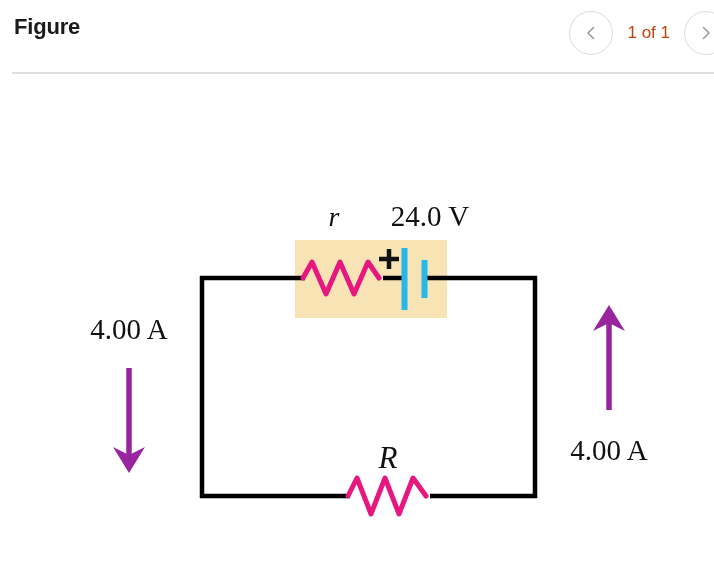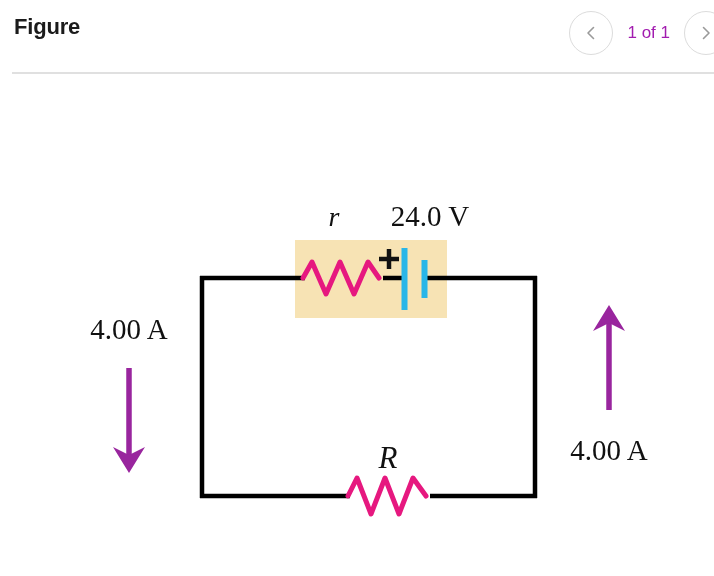--- a/index.html
+++ b/index.html
@@ -51,21 +51,21 @@
     display: flex;
     align-items: center;
     justify-content: center;
     box-sizing: border-box;
     padding: 0;
     cursor: pointer;
   }
   .pager-btn svg { display: block; }
   .pager-count {
     font-size: 17px;
-    color: #a21caf;
+    color: #c2410c;
     font-family: "Liberation Sans", sans-serif;
     white-space: nowrap;
   }
   .divider {
     position: absolute;
     left: 12px;
     top: 72px;
     width: 702px;
     height: 2px;
     background: #e0e0e0;

